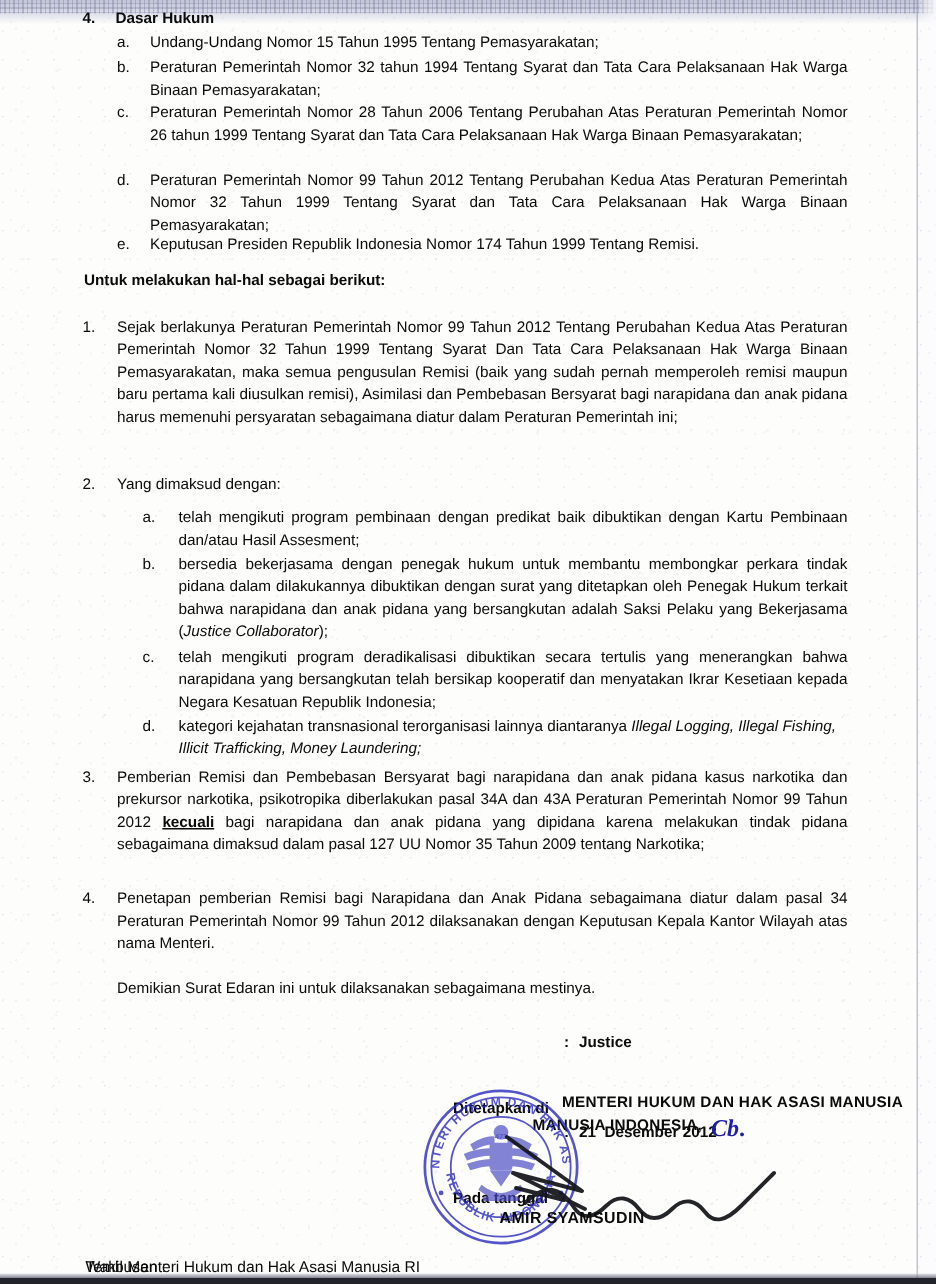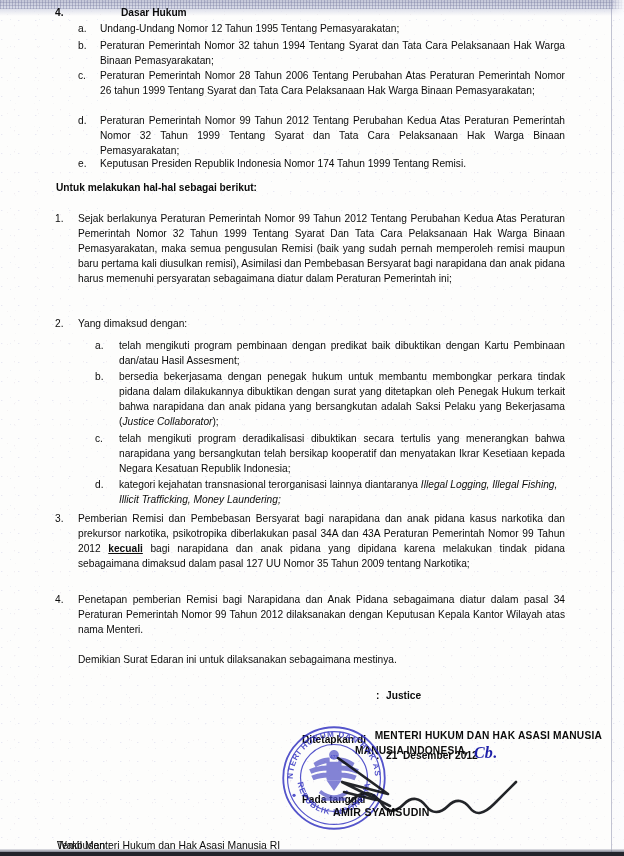--- a/index.html
+++ b/index.html
@@ -175,26 +175,26 @@
   <div id="scan-top-band"></div>
   <div id="scan-top-band2"></div>
   <div id="scan-noise"></div>
   <div id="scan-right-edge"></div>
   <div id="scan-right-fade"></div>
 
   <div id="content">
 
     <div class="row lvl1" style="left:55px; top:5px; width:510px;">
       <span class="marker bold" style="width:22px;">4.</span>
-      <span class="txt bold" style="text-align:left;margin-left:44px;">Dasar Hukum</span>
+      <span class="txt bold" style="text-align:left;">Dasar Hukum</span>
     </div>
 
     <div class="row lvl2" style="left:78px; top:21px; width:490px;">
       <span class="marker" style="width:22px;">a.</span>
-      <span class="txt" style="text-align:left;">Undang-Undang Nomor 12 Tahun 1995 Tentang Pemasyarakatan;</span>
+      <span class="txt" style="text-align:left;">Undang-Undang Nomor 15 Tahun 1995 Tentang Pemasyarakatan;</span>
     </div>
 
     <div class="row lvl2" style="left:78px; top:38px; width:487px;">
       <span class="marker" style="width:22px;">b.</span>
       <span class="txt">Peraturan Pemerintah Nomor 32 tahun 1994 Tentang Syarat dan Tata Cara Pelaksanaan Hak Warga Binaan Pemasyarakatan;</span>
     </div>
 
     <div class="row lvl2" style="left:78px; top:68px; width:487px;">
       <span class="marker" style="width:22px;">c.</span>
       <span class="txt">Peraturan Pemerintah Nomor 28 Tahun 2006 Tentang Perubahan Atas Peraturan Pemerintah Nomor 26 tahun 1999 Tentang Syarat dan Tata Cara Pelaksanaan Hak Warga Binaan Pemasyarakatan;</span>

